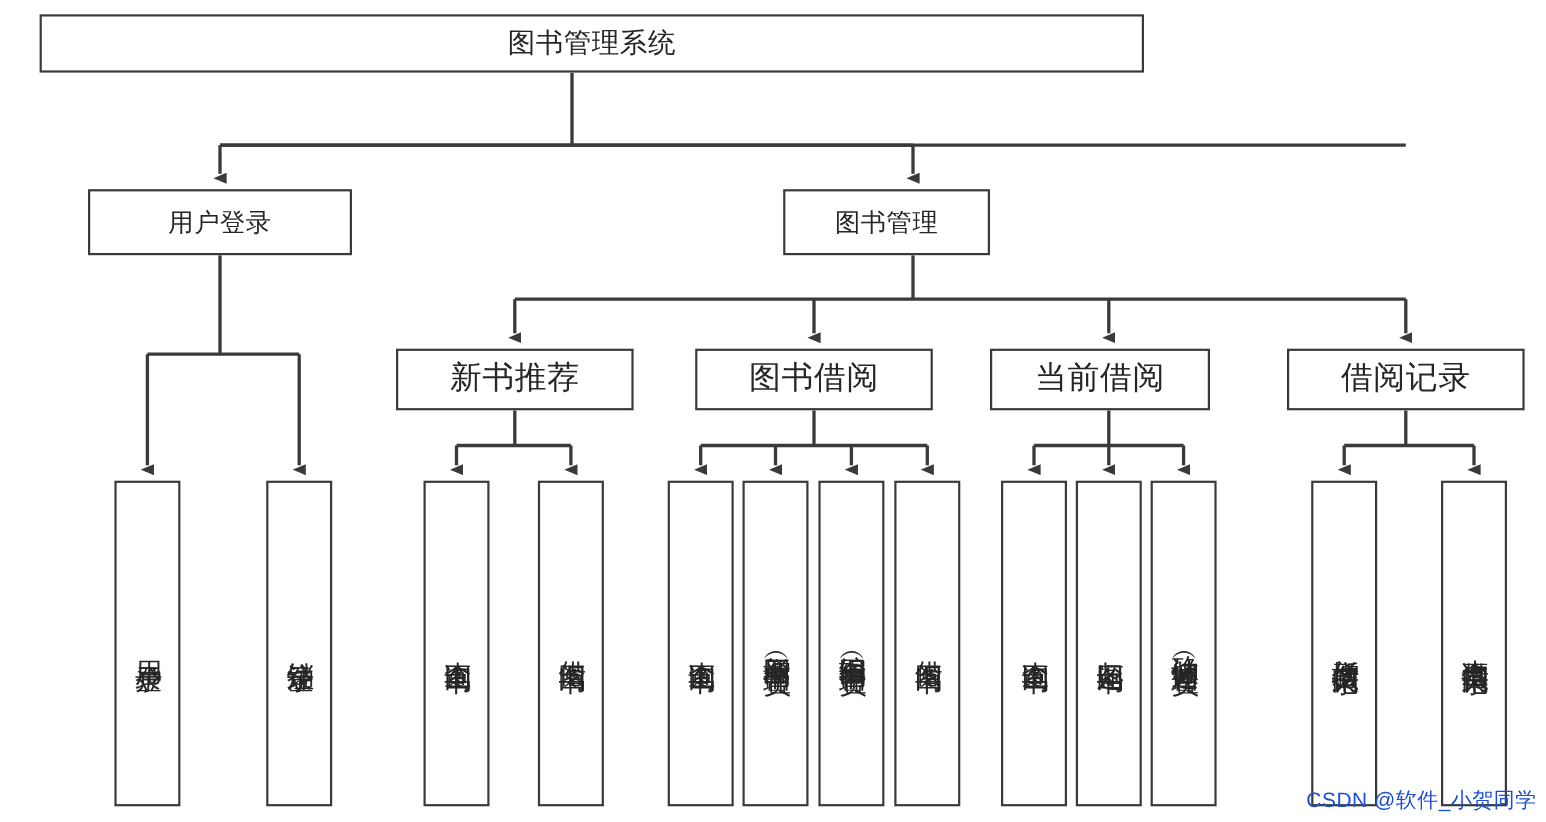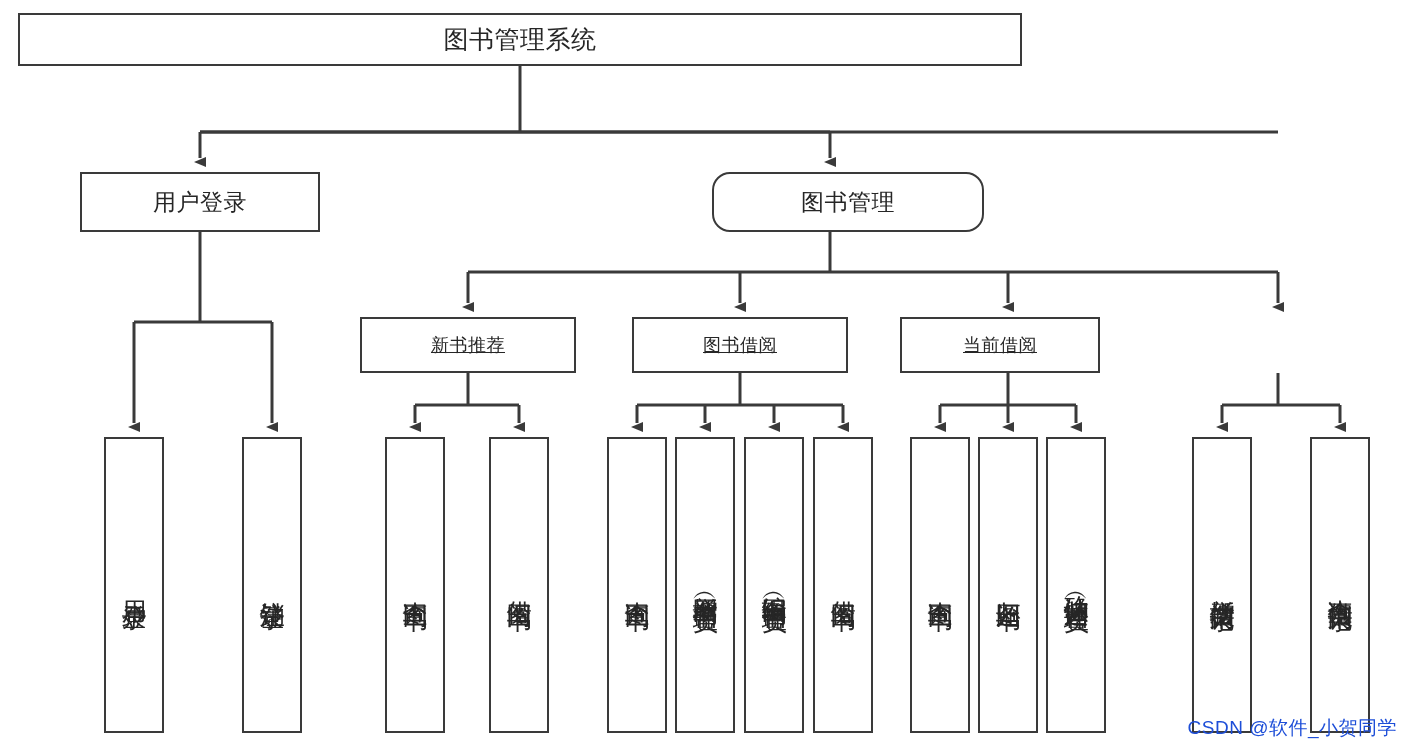--- a/index.html
+++ b/index.html
@@ -35,21 +35,21 @@
     justify-content: center;
     color: #262626;
   }
   .node .label {
     white-space: nowrap;
     line-height: 1.15;
     letter-spacing: 0.5px;
   }
   .node.root .label { font-size: 25px; }
   .node.lvl2 .label { font-size: 23px; }
-  .node.lvl3 .label { font-size: 18px; text-decoration: underline; }
+  .node.lvl3 .label { font-size: 29px; }
   .node.leaf {
     align-items: center;
     justify-content: center;
   }
   .node.leaf .label {
     writing-mode: vertical-rl;
     text-orientation: upright;
     font-size: 25px;
     line-height: 1.18;
     letter-spacing: 2px;
@@ -116,39 +116,42 @@
       <path d="M1008,405 L1008,423" marker-end="url(#arrow)"></path>
       <path d="M1076,405 L1076,423" marker-end="url(#arrow)"></path>
 
       <path d="M1278,373 L1278,405"></path>
       <path d="M1222,405 L1340,405"></path>
       <path d="M1222,405 L1222,423" marker-end="url(#arrow)"></path>
       <path d="M1340,405 L1340,423" marker-end="url(#arrow)"></path>
     </g>
   </svg>
 
-  <div class="node root" style="left:18px; top:13px; width:1004px; height:53px;">
+  <div class="node root" style="left:36px; top:13px; width:1004px; height:53px;">
     <span class="label">图书管理系统</span>
   </div>
 
   <div class="node lvl2" style="left:80px; top:172px; width:240px; height:60px;">
     <span class="label">用户登录</span>
   </div>
-  <div class="node lvl2" style="left:712px; top:172px; width:272px; height:60px;border-radius:18px;">
+  <div class="node lvl2" style="left:712px; top:172px; width:188px; height:60px;">
     <span class="label">图书管理</span>
   </div>
 
   <div class="node lvl3" style="left:360px; top:317px; width:216px; height:56px;">
     <span class="label">新书推荐</span>
   </div>
   <div class="node lvl3" style="left:632px; top:317px; width:216px; height:56px;">
     <span class="label">图书借阅</span>
   </div>
   <div class="node lvl3" style="left:900px; top:317px; width:200px; height:56px;">
     <span class="label">当前借阅</span>
+  </div>
+  <div class="node lvl3" style="left:1170px; top:317px; width:216px; height:56px;">
+    <span class="label">借阅记录</span>
   </div>
 
   <div class="node leaf" style="left:104px; top:437px; width:60px; height:296px;">
     <span class="label">用户登录</span>
   </div>
   <div class="node leaf" style="left:242px; top:437px; width:60px; height:296px;">
     <span class="label">注销登录</span>
   </div>
 
   <div class="node leaf" style="left:385px; top:437px; width:60px; height:296px;">

